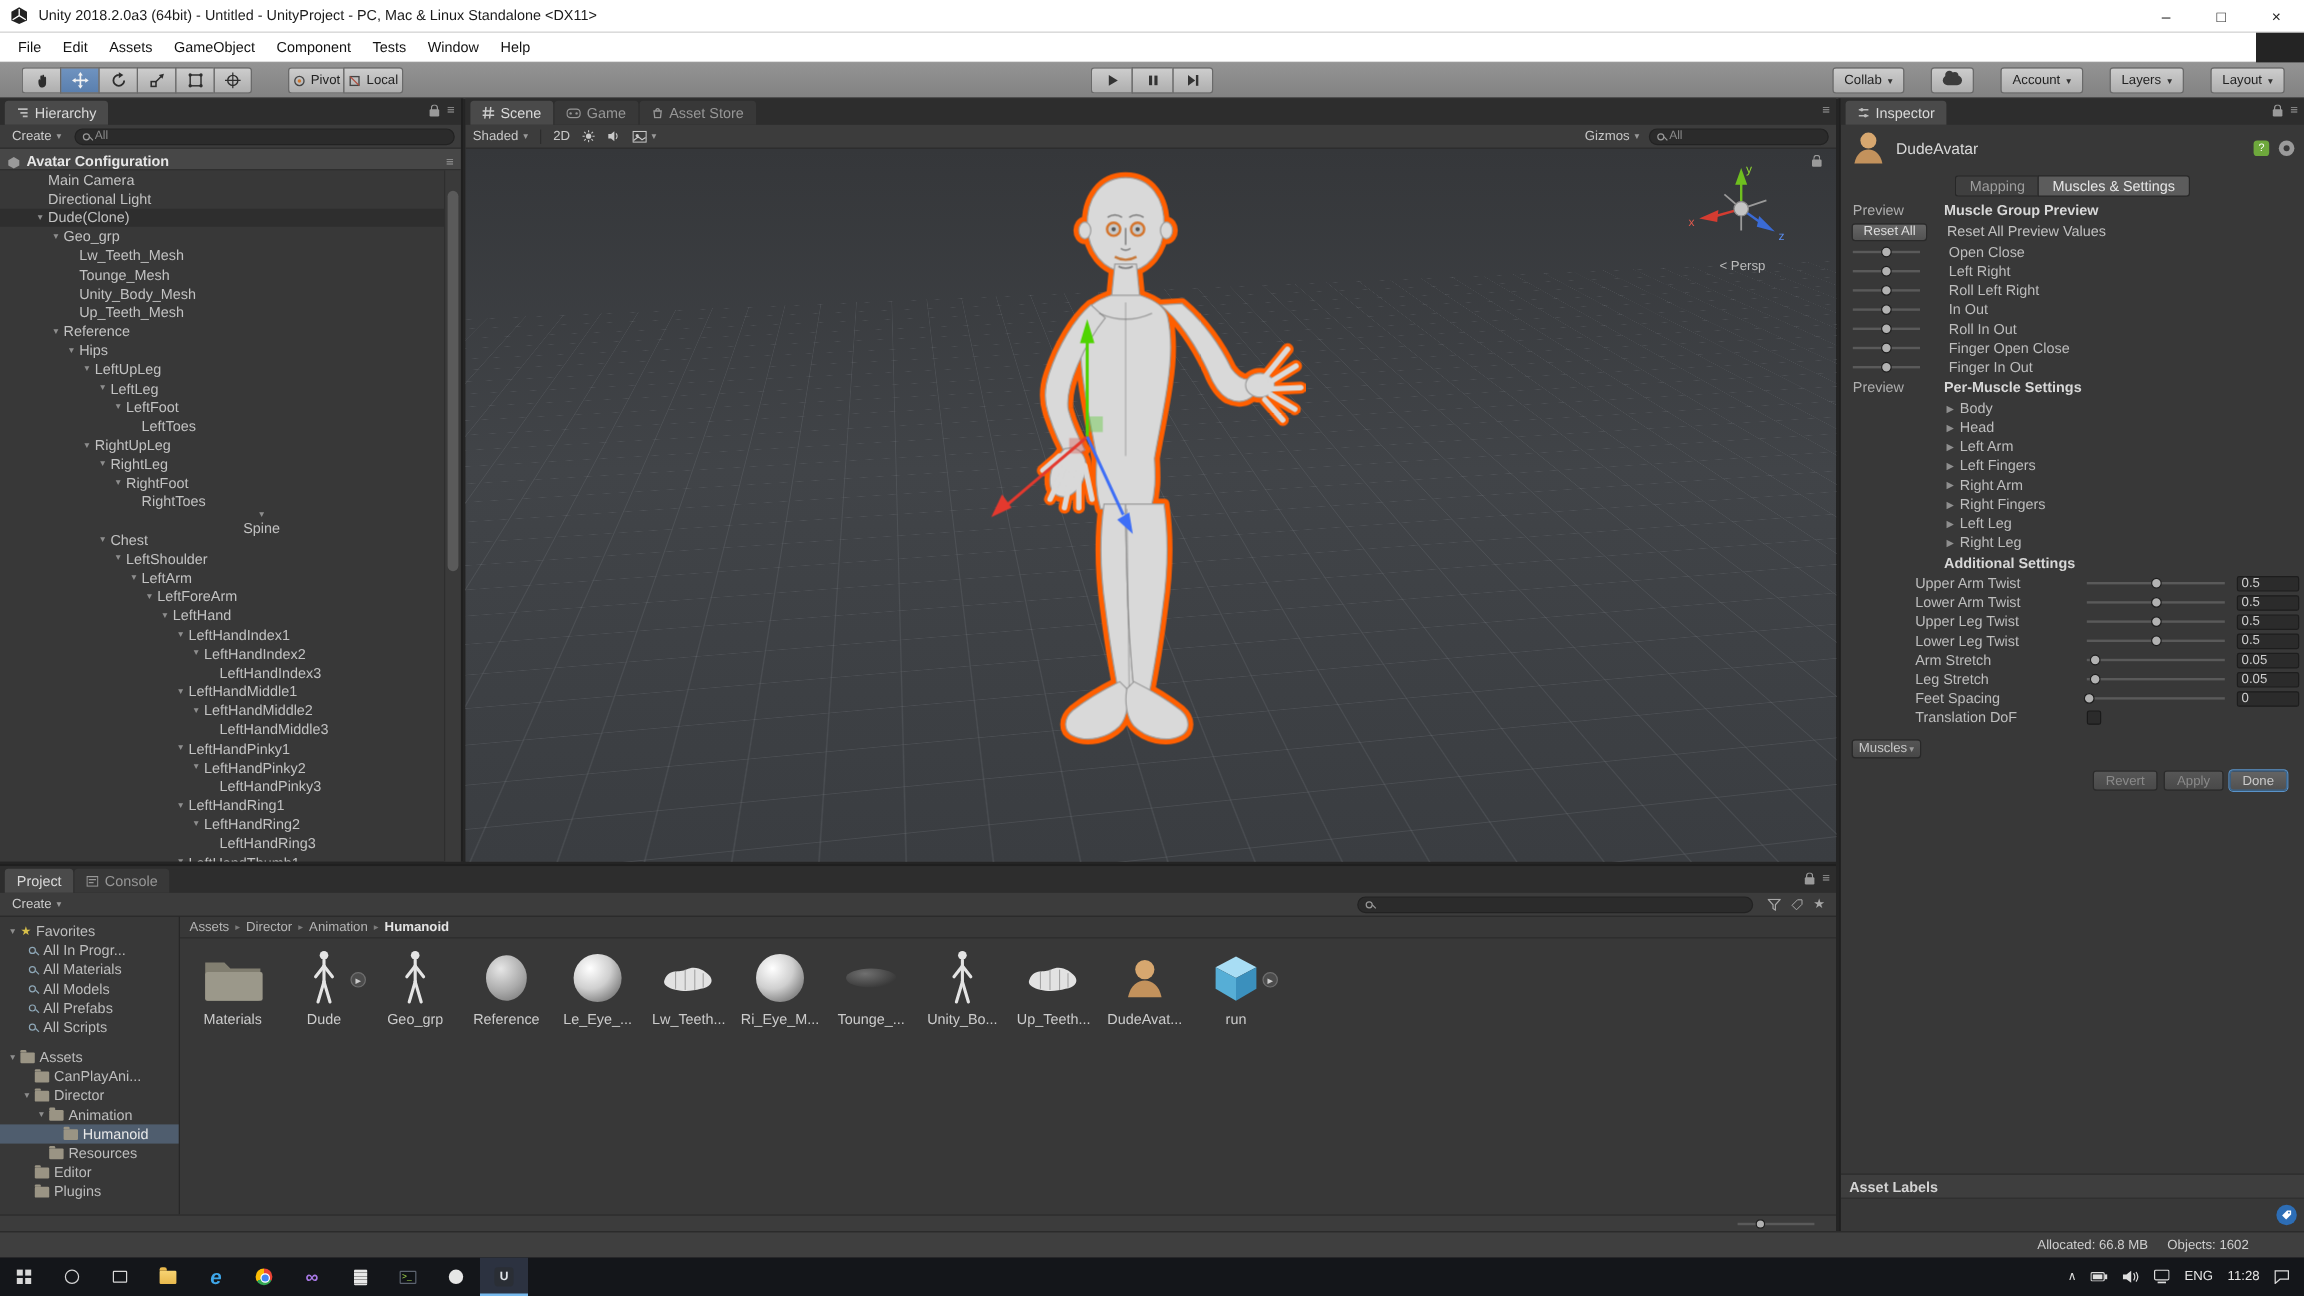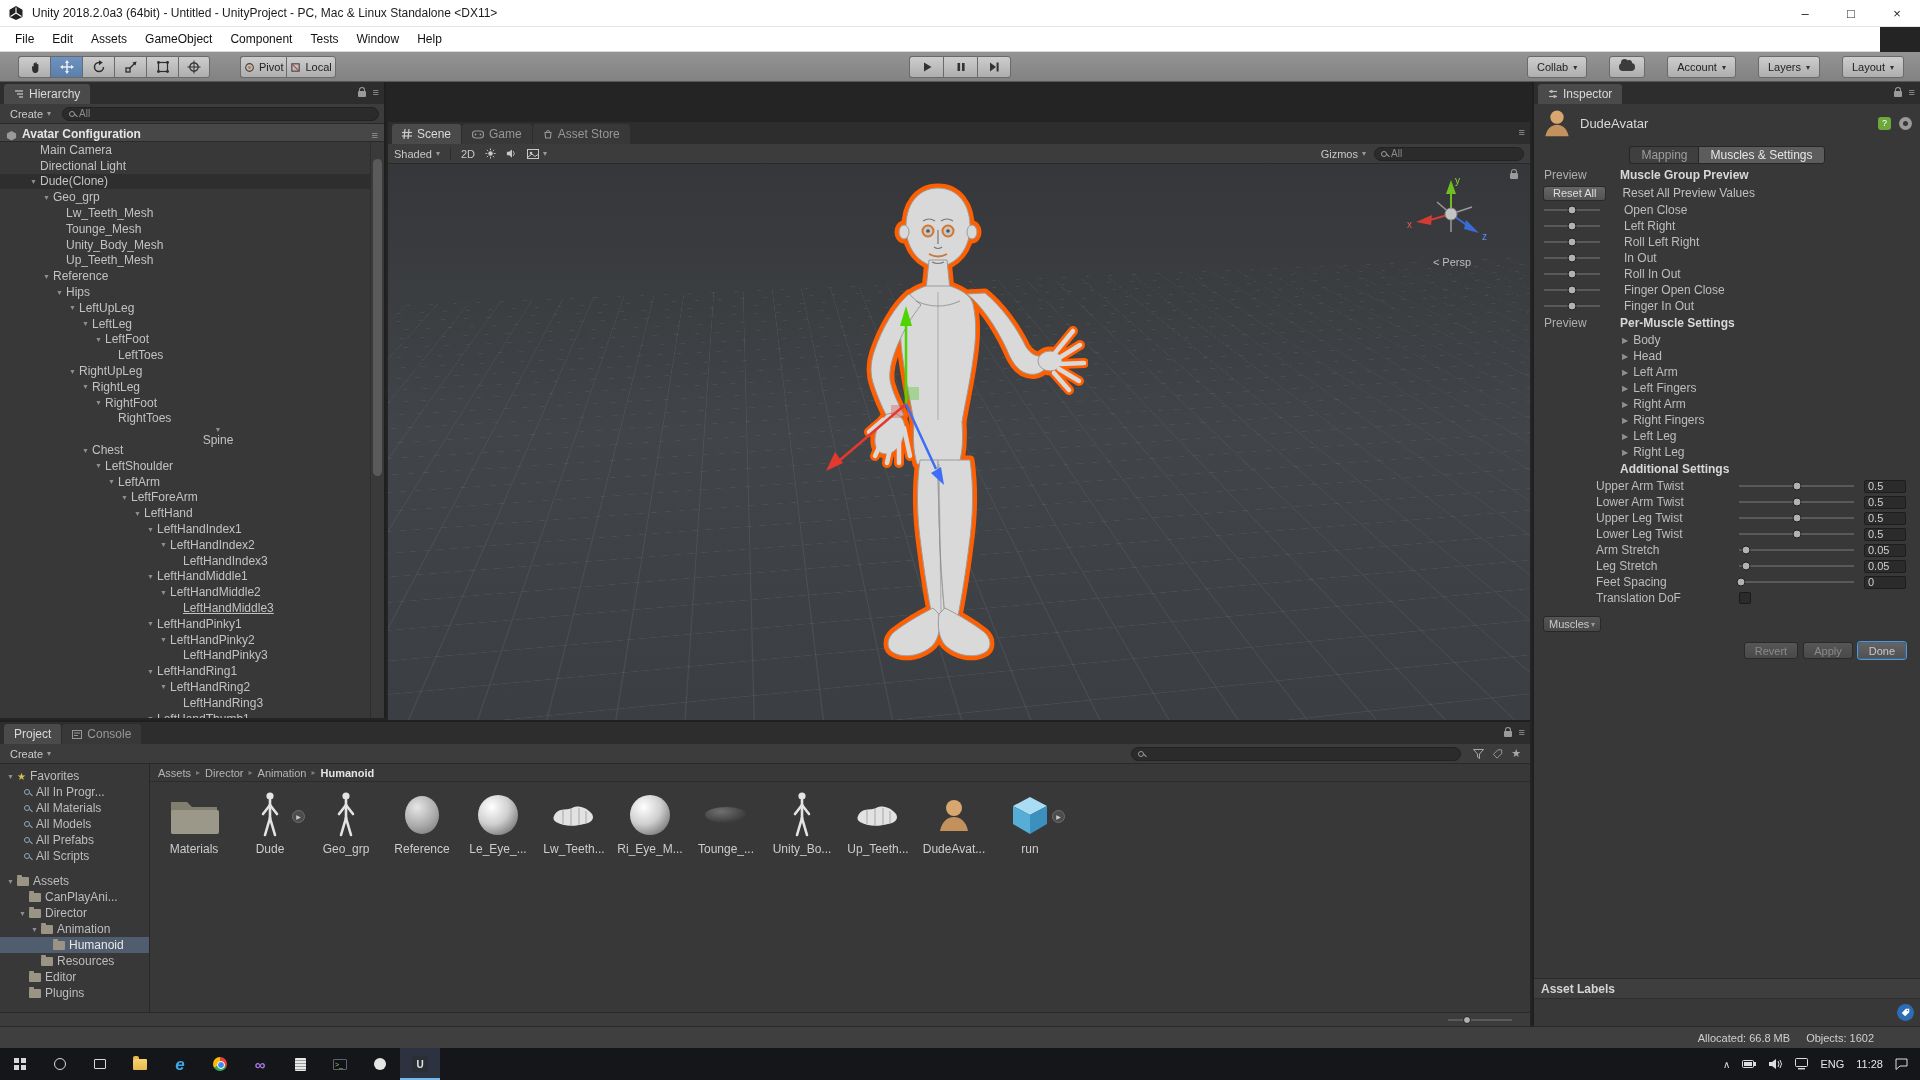--- a/index.html
+++ b/index.html
@@ -66,21 +66,21 @@
   .scene-header-title{color:#e6e6e6;font-weight:bold;font-size:12px;}
   .scene-header-row .hamburger{margin-left:auto;}
   .htree{position:absolute;left:0;top:60px;bottom:0;right:14px;overflow:hidden;}
   .tree-row{height:15.8px;display:flex;align-items:center;white-space:nowrap;color:#c2c2c2;font-size:12px;}
   .tree-row.hl{background:#2e2e2e;}
   .fold{width:13px;flex:none;font-size:7px;color:#8e8e8e;text-align:center;}
   .vscroll{position:absolute;right:0;top:60px;bottom:0;width:14px;background:#3a3a3a;border-left:1px solid #2e2e2e;}
   .vthumb{position:absolute;left:2px;right:2px;top:3%;height:55%;border-radius:6px;background:#5a5a5a;}
 
   
-  .scene-panel{left:388px;top:82px;width:1142px;height:636px;margin-top:40px;}
+  .scene-panel{left:388px;top:82px;width:1142px;height:636px;}
   .scene-toolbar{height:20px;background:#3c3c3c;border-bottom:1px solid #292929;display:flex;align-items:center;padding:0 6px;gap:10px;}
   .stool{display:flex;align-items:center;gap:4px;color:#c8c8c8;font-size:11px;}
   .sep{width:1px;height:12px;background:#2c2c2c;}
   .scene-toolbar .right{margin-left:auto;display:flex;align-items:center;gap:8px;}
   .scene-toolbar .searchpill{width:150px;}
   .viewport{position:absolute;left:0;top:42px;right:0;bottom:0;overflow:hidden;background:linear-gradient(#35373a,#414448 45%,#3a3d41);}
   .gridplane{position:absolute;left:-100%;top:-150%;width:300%;height:450%;
     background-image:repeating-linear-gradient(90deg,rgba(150,155,162,0.16) 0 1px,transparent 1px 58px),
                      repeating-linear-gradient(0deg,rgba(150,155,162,0.16) 0 1px,transparent 1px 58px);
     transform:perspective(1100px) rotateX(60deg) rotateZ(-10deg);}
@@ -112,21 +112,21 @@
   .reset-row{height:18px;display:flex;align-items:center;padding-left:9px;gap:16px;}
   .reset-btn{height:15px;padding:0 9px;background:linear-gradient(#666,#525252);border:1px solid #2a2a2a;border-radius:3px;color:#ddd;font-size:11px;display:flex;align-items:center;}
   .mslider-row{height:16px;display:flex;align-items:center;padding-left:10px;color:#bdbdbd;font-size:12px;}
   .mini-slider{width:56px;height:16px;position:relative;margin-right:24px;flex:none;}
   .mini-slider::before,.add-slider::before{content:'';position:absolute;left:0;right:0;top:50%;height:2px;margin-top:-1px;background:#5a5a5a;}
   .thumb{position:absolute;top:50%;width:9px;height:9px;border-radius:50%;background:#b2b2b2;border:1px solid #1e1e1e;transform:translate(-50%,-50%);}
   .fold-row{height:16px;display:flex;align-items:center;padding-left:88px;gap:5px;color:#bdbdbd;font-size:12px;}
   .tri{font-size:8px;color:#8f8f8f;}
   .add-row{height:16px;position:relative;display:flex;align-items:center;padding-left:62px;color:#bdbdbd;font-size:12px;}
   .add-slider{position:absolute;left:205px;width:115px;height:16px;}
-  .add-value{position:absolute;left:330px;width:42px;height:13px;background:#2b2b2b;border:1px solid #1d1d1d;border-radius:2px;color:#cfcfcf;font-size:11px;display:flex;align-items:center;padding:0 3px;}
+  .add-value{position:absolute;left:330px;width:52px;height:13px;background:#2b2b2b;border:1px solid #1d1d1d;border-radius:2px;color:#cfcfcf;font-size:11px;display:flex;align-items:center;padding:0 3px;}
   .chk{position:absolute;left:205px;width:12px;height:12px;background:#2b2b2b;border:1px solid #1a1a1a;border-radius:2px;}
   .muscles-btn{margin:10px 0 0 9px;width:58px;height:16px;background:linear-gradient(#555,#474747);border:1px solid #282828;border-radius:3px;color:#c9c9c9;font-size:11px;display:flex;align-items:center;justify-content:space-between;padding:0 5px;}
   .insp-actions{display:flex;justify-content:flex-end;gap:5px;padding:10px 14px 0 0;}
   .act-btn{height:17px;padding:0 10px;background:linear-gradient(#646464,#515151);border:1px solid #2a2a2a;border-radius:3px;font-size:11px;color:#c9c9c9;display:flex;align-items:center;}
   .act-btn.dim{color:#8a8a8a;background:linear-gradient(#565656,#494949);}
   .act-btn.focus{box-shadow:0 0 0 1px #5a93c9;border-color:#3c678f;}
   .asset-labels{position:absolute;left:0;right:0;bottom:0;height:48px;border-top:1px solid #2a2a2a;background:#383838;}
   .al-header{height:20px;display:flex;align-items:center;padding-left:7px;font-weight:bold;color:#d4d4d4;font-size:12px;background:#3e3e3e;border-bottom:1px solid #2e2e2e;}
   .al-tag-btn{position:absolute;right:6px;bottom:5px;width:17px;height:17px;border-radius:50%;background:#2d6db5;display:flex;align-items:center;justify-content:center;}
 
@@ -471,21 +471,21 @@
         <div class="lbl">LeftHandIndex3</div>
       </div>
       <div class="tree-row" style="padding-left: 144px;">
         <div class="fold">▼</div>
         <div class="lbl">LeftHandMiddle1</div>
       </div>
       <div class="tree-row" style="padding-left: 157px;">
         <div class="fold">▼</div>
         <div class="lbl">LeftHandMiddle2</div>
       </div>
-      <div class="tree-row" style="padding-left: 170px; text-decoration: underline;">
+      <div class="tree-row" style="padding-left: 170px;">
         <div class="fold"></div>
         <div class="lbl">LeftHandMiddle3</div>
       </div>
       <div class="tree-row" style="padding-left: 144px;">
         <div class="fold">▼</div>
         <div class="lbl">LeftHandPinky1</div>
       </div>
       <div class="tree-row" style="padding-left: 157px;">
         <div class="fold">▼</div>
         <div class="lbl">LeftHandPinky2</div>

